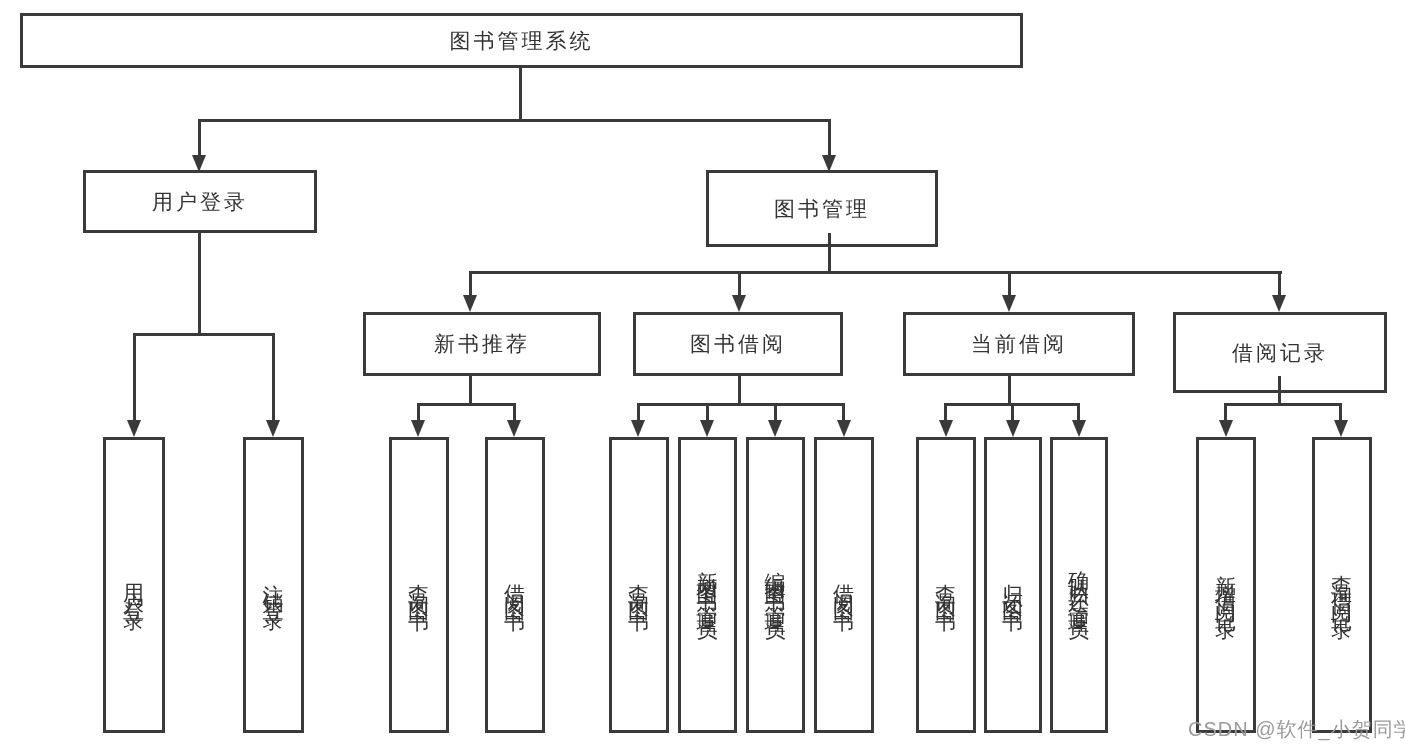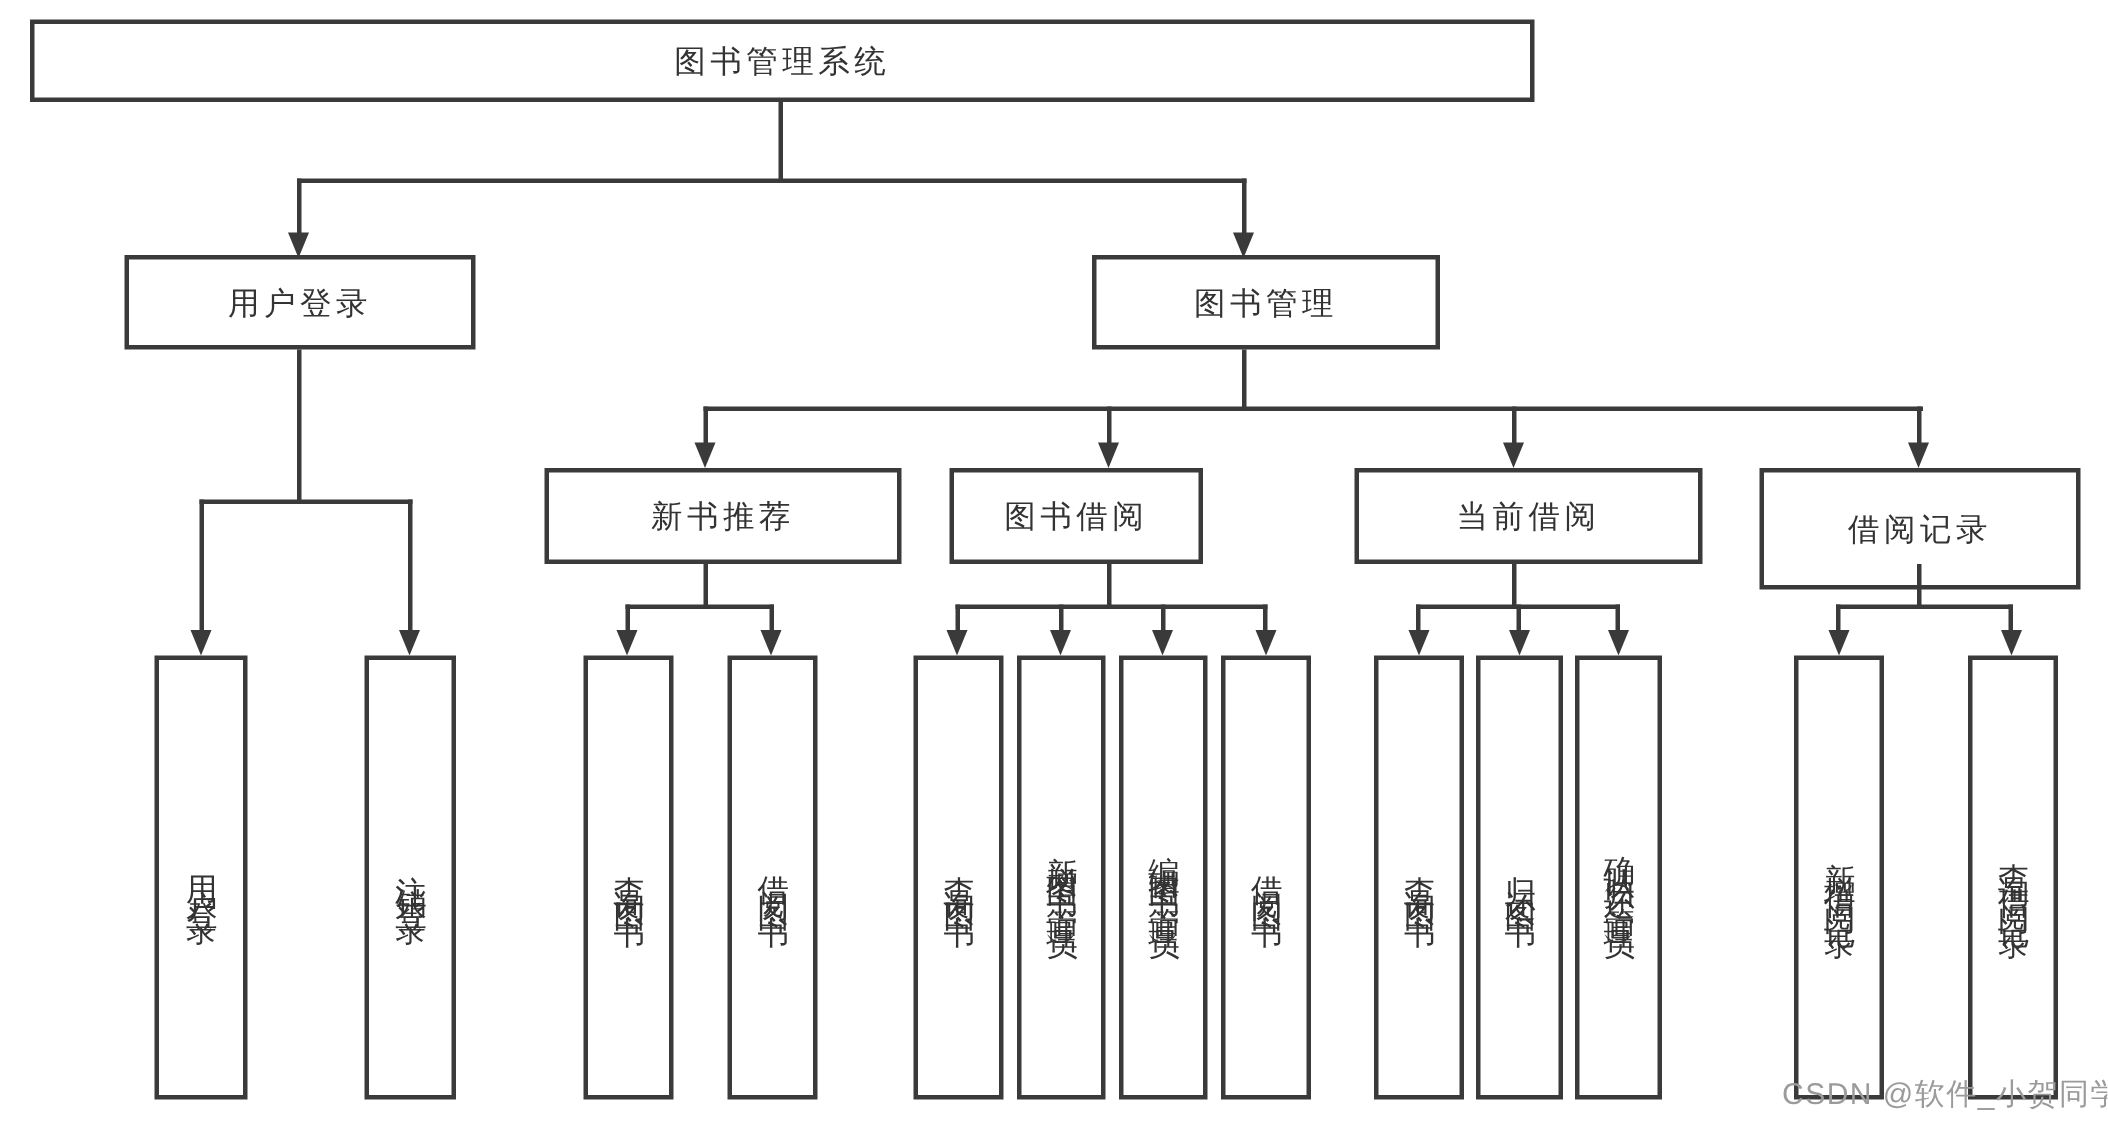--- a/index.html
+++ b/index.html
@@ -33,28 +33,28 @@
 
 <div id="canvas">
 
   <div class="box" style="left:20px;top:13px;width:1003px;height:55px">
     <span>图书管理系统</span>
   </div>
 
   <div class="box" style="left:83px;top:170px;width:234px;height:63px">
     <span>用户登录</span>
   </div>
-  <div class="box" style="left:728px;top:170px;width:232px;height:63px">
+  <div class="box" style="left:706px;top:170px;width:232px;height:77px">
     <span>图书管理</span>
   </div>
 
   <div class="box" style="left:363px;top:312px;width:238px;height:64px">
     <span>新书推荐</span>
   </div>
-  <div class="box" style="left:633px;top:312px;width:169px;height:64px">
+  <div class="box" style="left:633px;top:312px;width:210px;height:64px">
     <span>图书借阅</span>
   </div>
   <div class="box" style="left:903px;top:312px;width:232px;height:64px">
     <span>当前借阅</span>
   </div>
   <div class="box" style="left:1173px;top:312px;width:214px;height:81px">
     <span>借阅记录</span>
   </div>
 
   <div class="box leaf" style="left:103px;top:437px;width:62px;height:296px">

